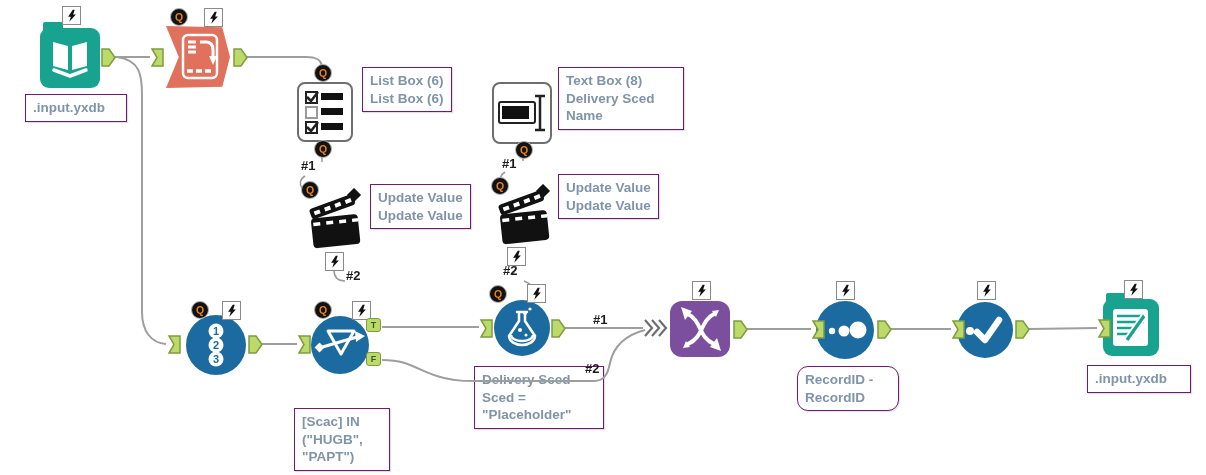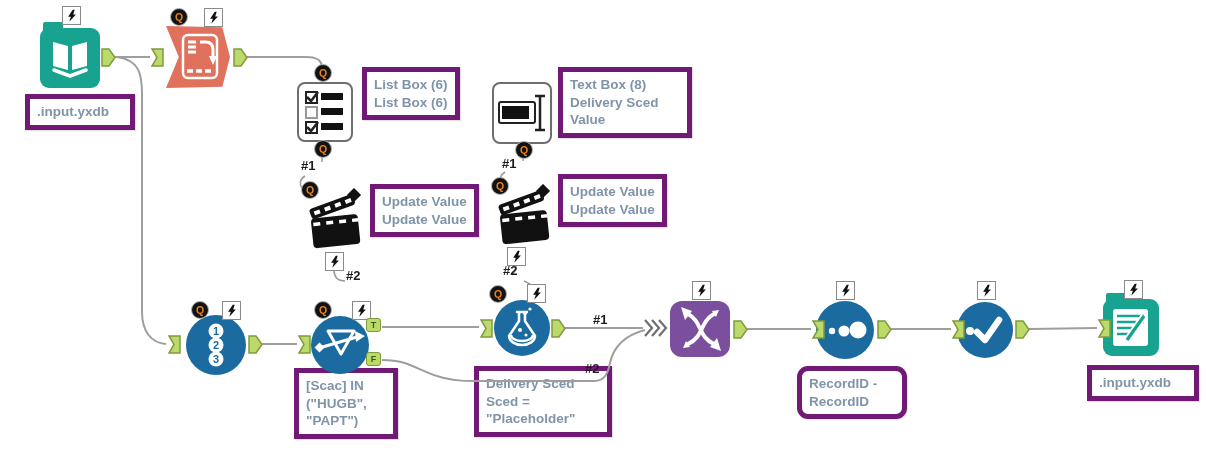--- a/index.html
+++ b/index.html
@@ -1,19 +1,19 @@
 <!DOCTYPE html>
 <html><head>
 <meta charset="utf-8">
 <style>
   html,body{margin:0;padding:0;background:#fff;}
   .canvas{position:relative;width:1206px;height:475px;background:#ffffff;
     font-family:"Liberation Sans",sans-serif;overflow:hidden;}
   
-  .annot{position:absolute;z-index:1;background:#fff;border:5px solid #701a75;
+  .annot{position:absolute;z-index:1;background:#fff;border:1px solid #701a75;
     box-shadow:1px 1px 1px rgba(0,0,0,.12);color:#8094A9;font-weight:bold;
     font-size:13.5px;line-height:17.5px;padding:4px 7px;white-space:nowrap;}
   
   #wires{position:absolute;left:0;top:0;z-index:2;}
   
   .cl{position:absolute;z-index:3;color:#1c1c1c;font-size:13px;font-weight:bold;}
   
   .tool{position:absolute;z-index:4;}
   .circle{border-radius:50%;background:#1C6BA0;display:flex;align-items:center;justify-content:center;}
   .tealsq{background:#17A38F;border-radius:9px;}
@@ -39,31 +39,31 @@
   <div class="annot" style="left:25px;top:94px;width:86px;">
     <div>.input.yxdb</div>
   </div>
   <div class="annot" style="left:362px;top:67px;">
     <div>List Box (6)</div>
     <div>List Box (6)</div>
   </div>
   <div class="annot" style="left:558px;top:67px;width:110px;">
     <div>Text Box (8)</div>
     <div>Delivery Sced</div>
-    <div>Value</div>
+    <div>Name</div>
   </div>
   <div class="annot" style="left:370px;top:184px;">
     <div>Update Value</div>
     <div>Update Value</div>
   </div>
   <div class="annot" style="left:558px;top:174px;">
     <div>Update Value</div>
     <div>Update Value</div>
   </div>
-  <div class="annot" style="left:294px;top:368px;width:80px;">
+  <div class="annot" style="left:294px;top:408px;width:80px;">
     <div>[Scac] IN</div>
     <div>("HUGB",</div>
     <div>"PAPT")</div>
   </div>
   <div class="annot" style="left:474px;top:366px;width:114px;">
     <div>Delivery Sced</div>
     <div>Sced =</div>
     <div>"Placeholder"</div>
   </div>
   <div class="annot" style="left:797px;top:366px;width:86px;border-radius:11px;">

